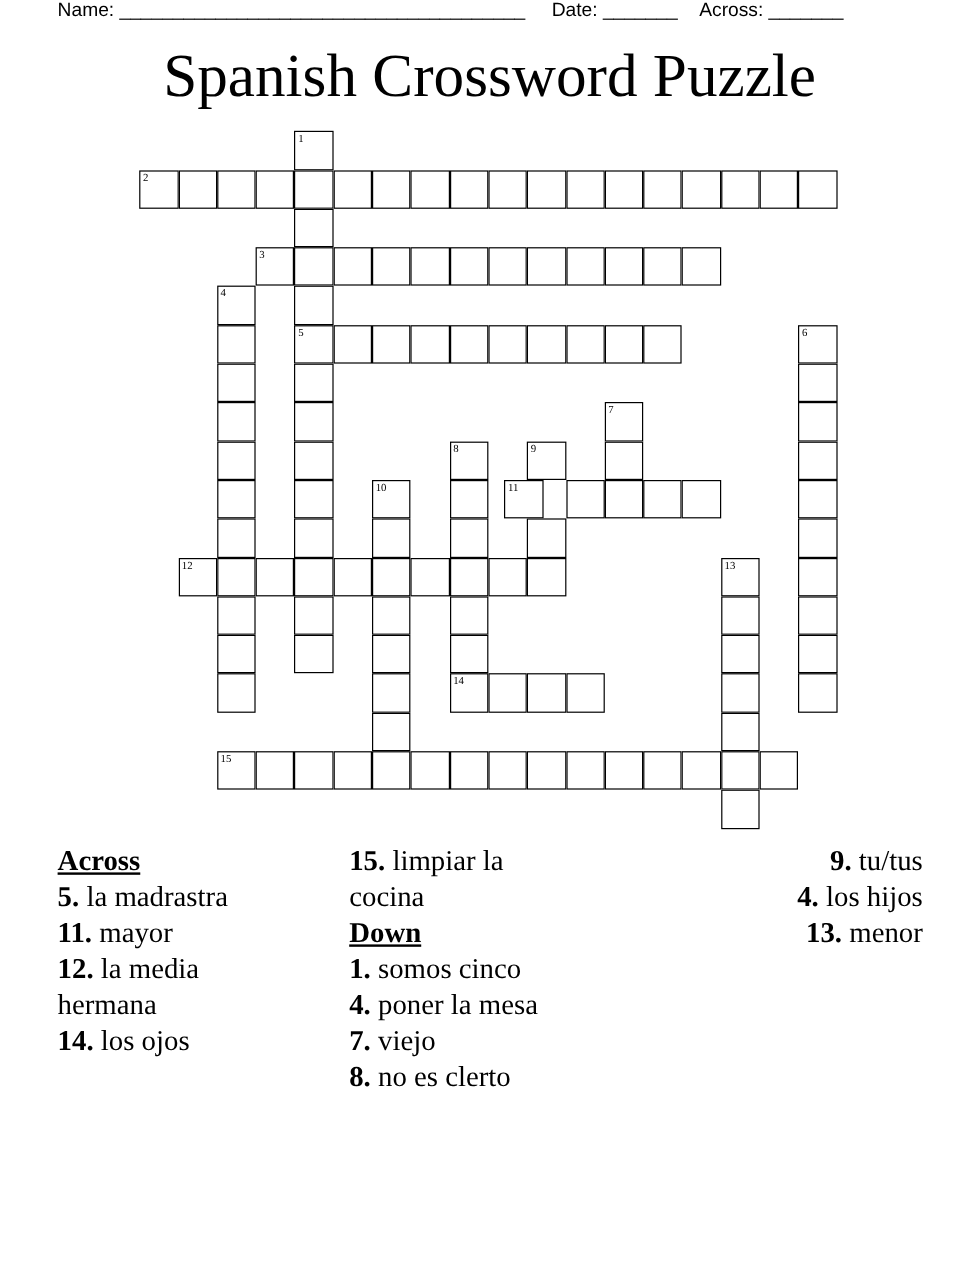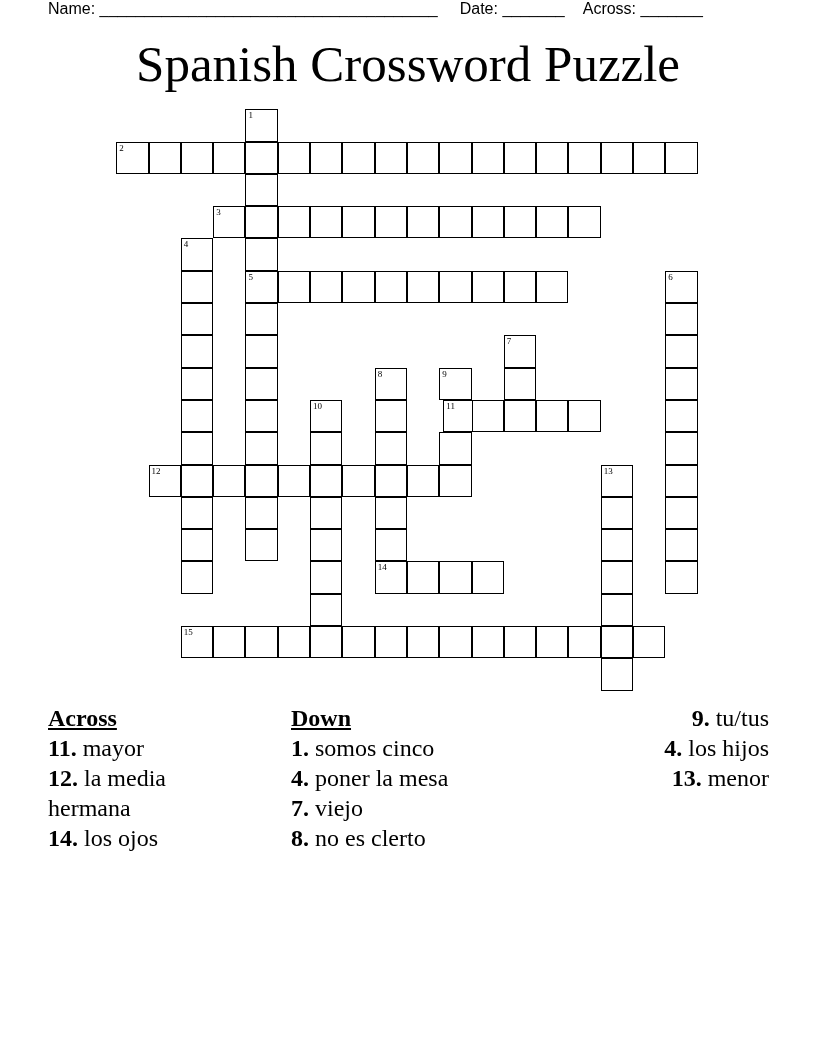--- a/index.html
+++ b/index.html
@@ -185,21 +185,21 @@
     <div class="cell" style="left: 258.4px; top: 323px;"></div>
     <div class="cell" style="left: 258.4px; top: 355.3px;"></div>
     <div class="cell" style="left: 258.4px; top: 387.6px;"></div>
     <div class="cell" style="left: 258.4px; top: 419.9px;"></div>
     <div class="cell" style="left: 258.4px; top: 452.2px;">
       <span class="num">14</span>
     </div>
     <div class="cell" style="left: 323px; top: 258.4px;">
       <span class="num">9</span>
     </div>
-    <div class="cell" style="left: 327px; top: 290.7px;">
+    <div class="cell" style="left: 304px; top: 290.7px;">
       <span class="num">11</span>
     </div>
     <div class="cell" style="left: 323px; top: 323px;"></div>
     <div class="cell" style="left: 323px; top: 355.3px;"></div>
     <div class="cell" style="left: 193.8px; top: 290.7px;">
       <span class="num">10</span>
     </div>
     <div class="cell" style="left: 193.8px; top: 323px;"></div>
     <div class="cell" style="left: 193.8px; top: 355.3px;"></div>
     <div class="cell" style="left: 193.8px; top: 387.6px;"></div>
@@ -242,25 +242,27 @@
     <div class="cell" style="left: 355.3px; top: 516.8px;"></div>
     <div class="cell" style="left: 387.6px; top: 516.8px;"></div>
     <div class="cell" style="left: 419.9px; top: 516.8px;"></div>
     <div class="cell" style="left: 452.2px; top: 516.8px;"></div>
     <div class="cell" style="left: 516.8px; top: 516.8px;"></div>
   </div>
 
 <div class="clues">
   <div class="col" style="left:48px;">
     <div class="clue-heading">Across</div>
+    <div class="clue"><b>5.</b><span> la madrastra</span></div>
     <div class="clue"><b>11.</b><span> mayor</span></div>
     <div class="clue" style="width:150px"><b>12.</b><span> la media hermana</span></div>
     <div class="clue"><b>14.</b><span> los ojos</span></div>
   </div>
   <div class="col" style="left:291px;">
+    <div class="clue" style="width:160px"><b>15.</b><span> limpiar la cocina</span></div>
     <div class="clue-heading">Down</div>
     <div class="clue"><b>1.</b><span> somos cinco</span></div>
     <div class="clue"><b>4.</b><span> poner la mesa</span></div>
     <div class="clue"><b>7.</b><span> viejo</span></div>
     <div class="clue"><b>8.</b><span> no es clerto</span></div>
   </div>
   <div class="col" style="left:534px;text-align:right;">
     <div class="clue"><b>9.</b><span> tu/tus</span></div>
     <div class="clue"><b>4.</b><span> los hijos</span></div>
     <div class="clue"><b>13.</b><span> menor</span></div>

